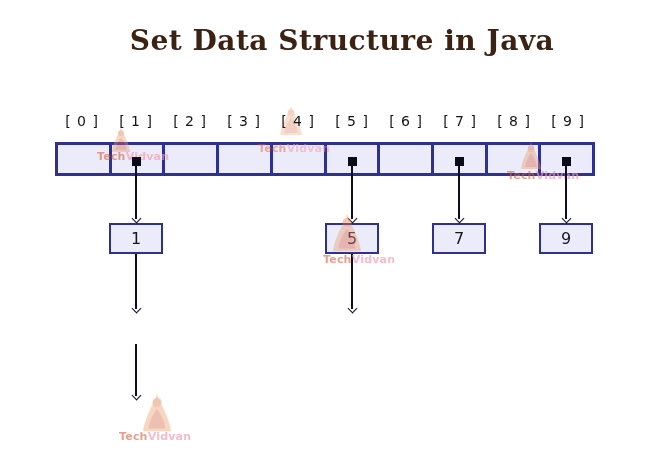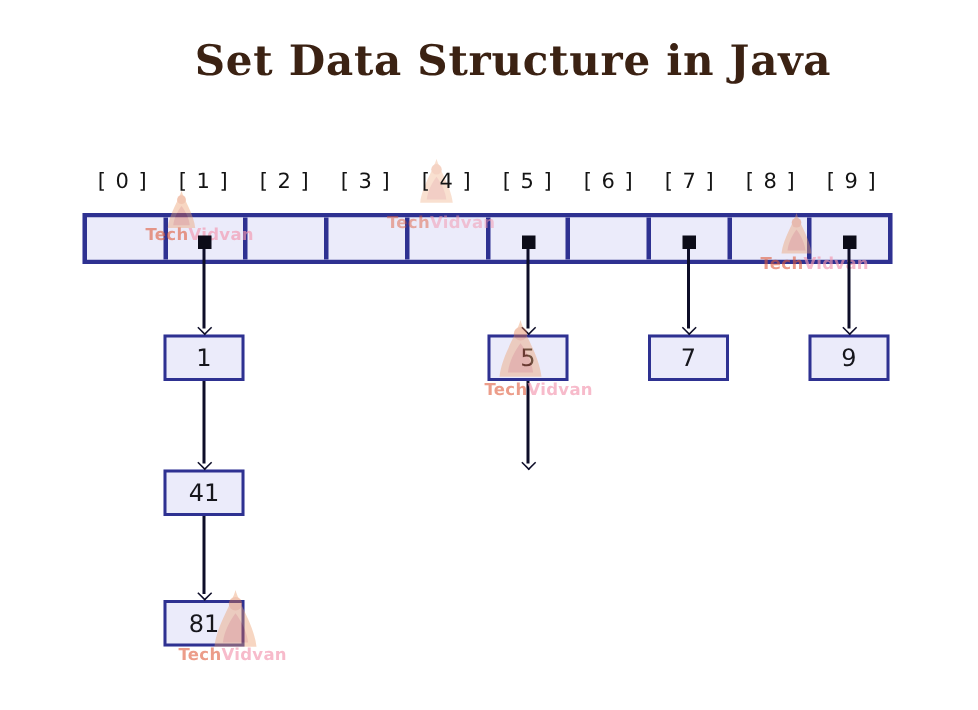--- a/index.html
+++ b/index.html
@@ -101,22 +101,20 @@
   <div class="varrow" style="left:346px; top:254px; height:59px">
       <span class="line"></span>
       <span class="head"></span>
     </div>
   <div class="varrow" style="left:130px; top:344px; height:56px">
       <span class="line"></span>
       <span class="head"></span>
     </div>
 
   <div class="node" style="left:109px; top:223px">1</div>
-  <div class="node" style="left:109px; top:313px">41</div>
-  <div class="node" style="left:109px; top:400px">81</div>
   <div class="node" style="left:325px; top:223px">5</div>
   <div class="node" style="left:432px; top:223px">7</div>
   <div class="node" style="left:539px; top:223px">9</div>
 
   <div class="wm wm-under">
     <svg class="wm-logo" style="left:110px; top:126px" width="22" height="28" viewBox="0 0 24 30">
       <path d="M12 1 C13.5 7 21 18 22 28 L2 28 C3 18 10.5 7 12 1 Z" fill="#eda06f"></path>
       <circle cx="12" cy="7.5" r="3.2" fill="#e2784a"></circle>
       <path d="M12 12 C9 16 6.5 21 6 26 L18 26 C17.5 21 15 16 12 12 Z" fill="#d96a4e"></path>
     </svg>

